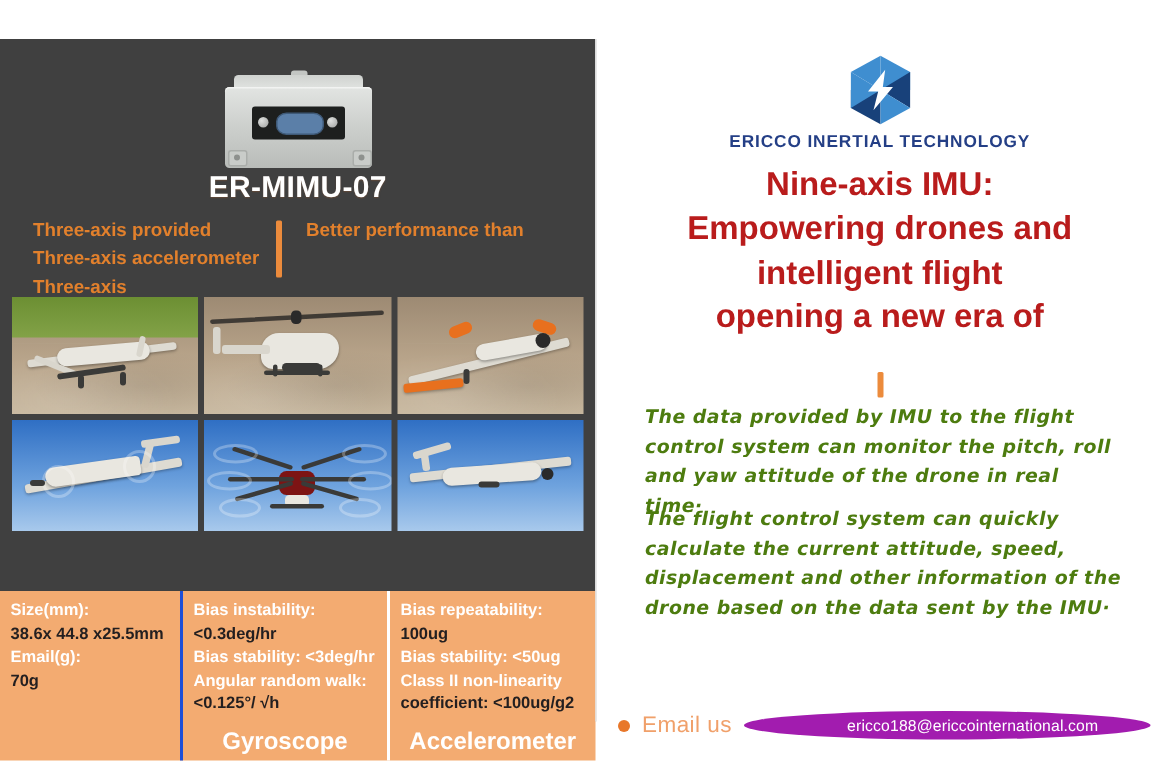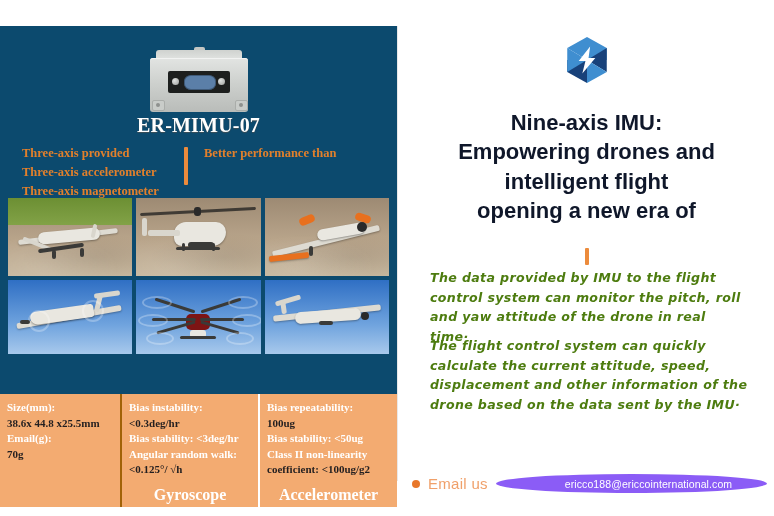--- a/index.html
+++ b/index.html
@@ -21,22 +21,21 @@
     background: #ffffff;
   }
 
   
   .left-panel {
     position: absolute;
     left: 0;
     top: 26px;
     width: 397px;
     height: 455px;
-    background: #0c4a6e;
-    font-family: Liberation Serif, serif;
+    background: #404040;
   }
 
   .product-image-wrap {
     position: absolute;
     left: 0;
     top: 8px;
     width: 397px;
     height: 78px;
     display: flex;
     align-items: flex-end;
@@ -209,21 +208,21 @@
     height: 113px;
     background: #f3ab71;
     display: flex;
   }
   .spec-col {
     position: relative;
     padding: 6px 7px 0 7px;
     box-sizing: border-box;
   }
   .spec-col.c1 { width: 120px; }
-  .spec-col.c2 { width: 138px; border-left: 2px solid #a16207; }
+  .spec-col.c2 { width: 138px; border-left: 2px solid #1d4ed8; }
   .spec-col.c3 { width: 139px; border-left: 2px solid #ffffff; }
   .spec-line {
     font-size: 11px;
     font-weight: bold;
     line-height: 1.42;
   }
   .spec-line.w { color: #ffffff; }
   .spec-line.k { color: #231f20; }
   .spec-caption {
     position: absolute;
@@ -260,21 +259,21 @@
     font-size: 11.5px;
     font-weight: bold;
     letter-spacing: 0.6px;
   }
 
   .headline {
     position: absolute;
     left: 18px; top: 82px;
     width: 341px;
     text-align: center;
-    color: #0f172a;
+    color: #b91c1c;
     font-size: 22px;
     font-weight: bold;
     line-height: 1.34;
   }
   .headline-rule {
     position: absolute;
     left: 50%;
     top: 222px;
     margin-left: -2px;
     width: 4px;
@@ -317,21 +316,21 @@
     color: #f0a06a;
     font-size: 15px;
     letter-spacing: 0.3px;
     flex: 0 0 auto;
   }
   .email-pill {
     position: relative;
     margin-left: 8px;
     flex: 1 1 auto;
     height: 19px;
-    background: #8b5cf6;
+    background: #a21caf;
     color: #ffffff;
     font-size: 10.5px;
     display: flex;
     align-items: center;
     justify-content: center;
     border-radius: 50% / 50%;
     letter-spacing: 0.1px;
     padding-left: 34px;
     box-sizing: border-box;
     text-align: center;
@@ -483,20 +482,21 @@
     <div class="brand">
       <svg class="logo-svg" width="52" height="52" viewBox="0 0 100 100">
         <polygon points="50,6 88,27 88,50 50,50" fill="#3f8ed0"></polygon>
         <polygon points="88,27 88,73 50,50" fill="#18417a"></polygon>
         <polygon points="50,94 12,73 12,50 50,50" fill="#18417a"></polygon>
         <polygon points="12,73 12,27 50,50" fill="#3f8ed0"></polygon>
         <polygon points="50,6 12,27 50,50" fill="#3f8ed0"></polygon>
         <polygon points="50,94 88,73 50,50" fill="#3f8ed0"></polygon>
         <path d="M56,24 L34,52 L47,52 L41,76 L66,46 L53,46 Z" fill="#ffffff"></path>
       </svg>
+      <div class="brand-name">ERICCO INERTIAL TECHNOLOGY</div>
     </div>
 
     <div class="headline">
       <div>Nine-axis IMU:</div>
       <div>Empowering drones and</div>
       <div>intelligent flight</div>
       <div>opening a new era of</div>
     </div>
     <div class="headline-rule"></div>
 

